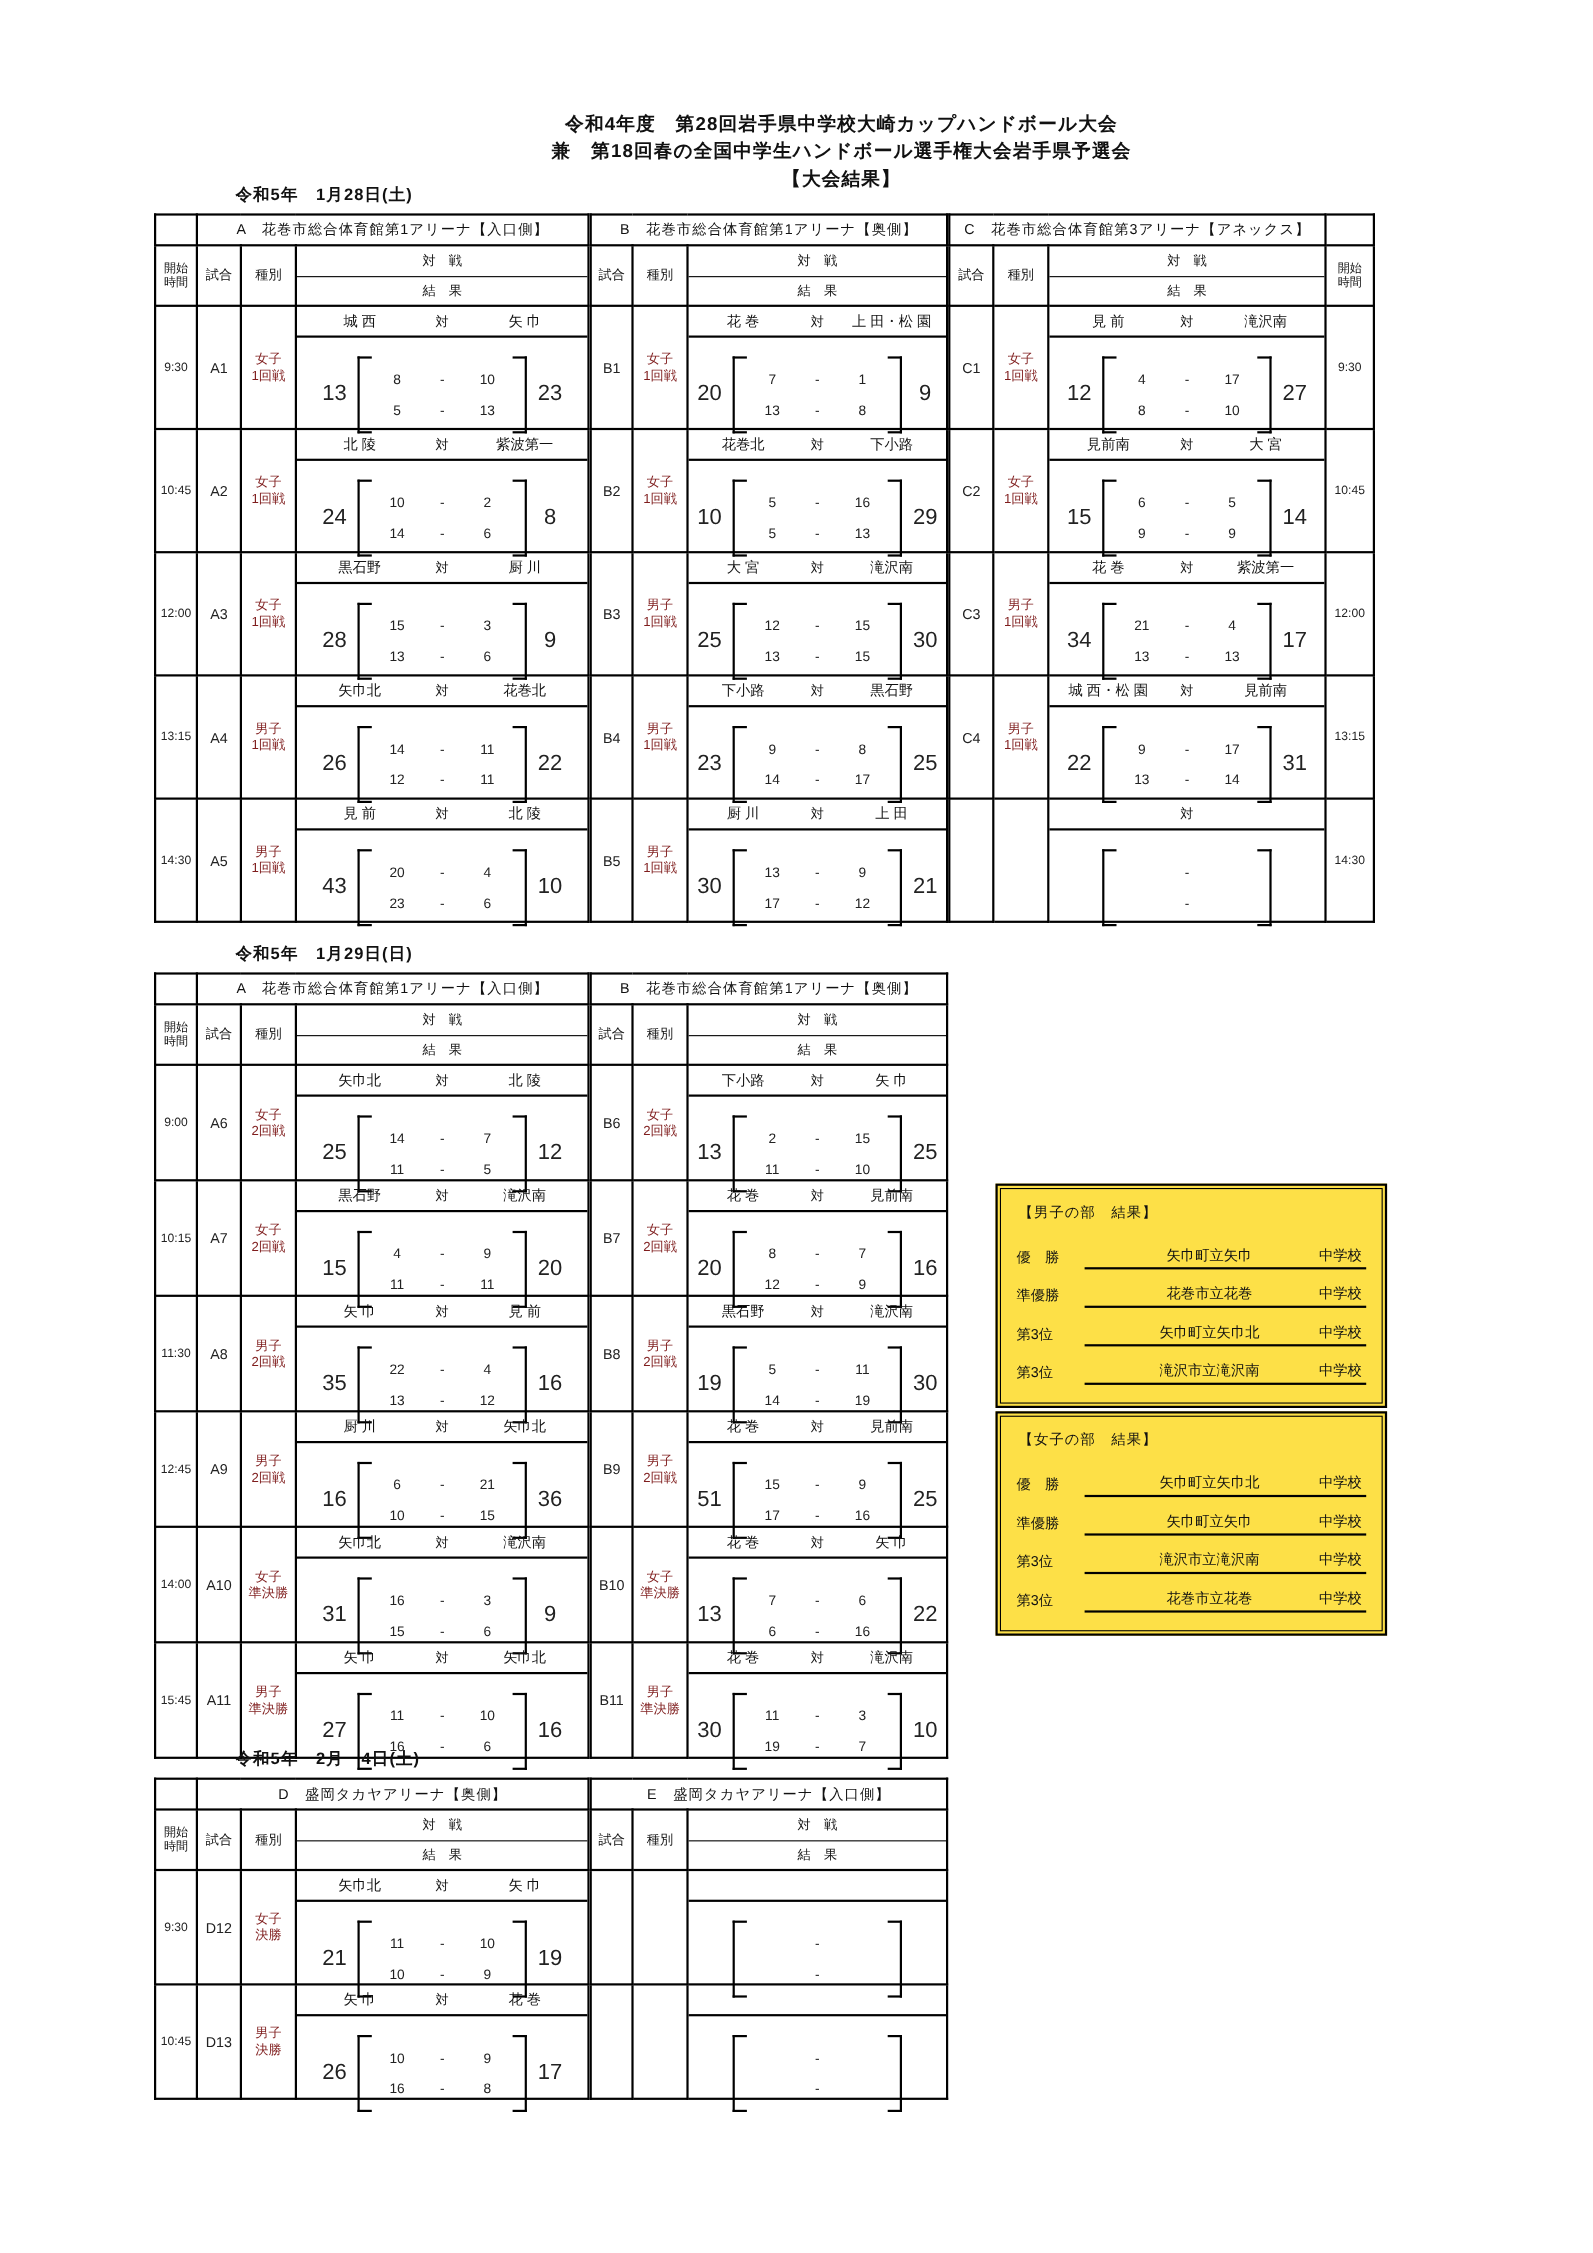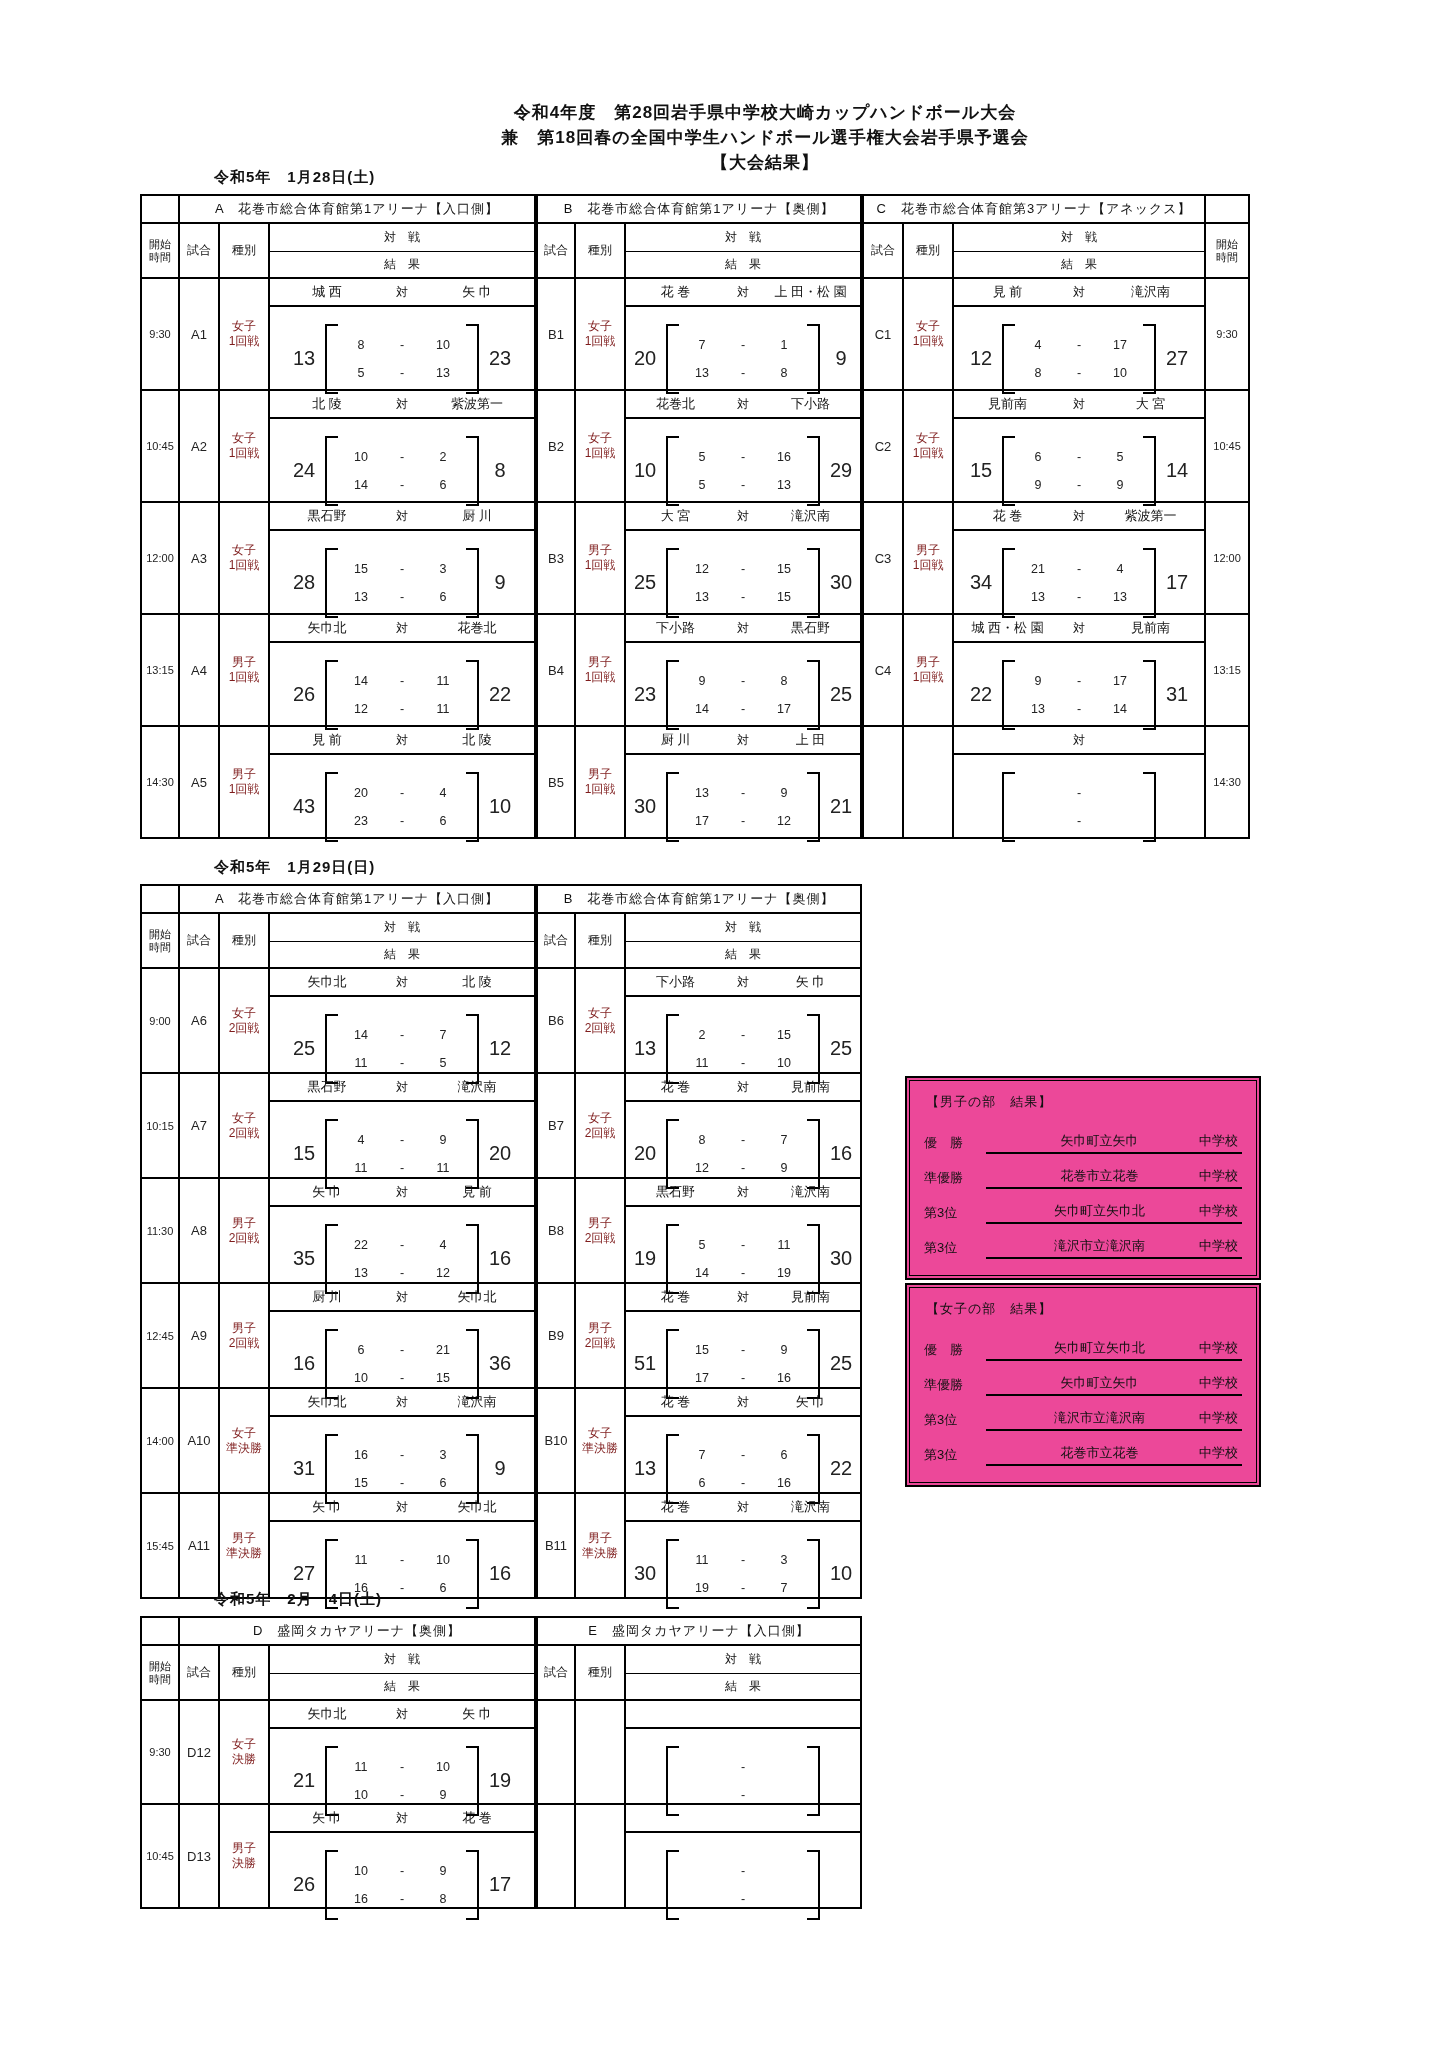--- a/index.html
+++ b/index.html
@@ -31,21 +31,21 @@
   .tai{width:36px;text-align:center;font-size:12px;}
   .score{flex:1;display:flex;align-items:center;justify-content:center;margin-top:17px;}
   .tot{width:36px;text-align:center;font-size:20px;color:#222;}
   .brL{width:11px;height:66px;border-left:2px solid #000;border-top:2px solid #000;
         border-bottom:2px solid #000;margin:0 3px;}
   .brR{width:11px;height:66px;border-right:2px solid #000;border-top:2px solid #000;
         border-bottom:2px solid #000;margin:0 3px;}
   .halves{width:122px;display:flex;flex-direction:column;gap:14px;}
   .half{display:flex;justify-content:space-between;font-size:12.5px;color:#222;padding:0 4px;}
   .half .hn,.half .hd{width:32px;text-align:center;}
-  .rbox{position:absolute;width:356px;border:2px solid #000;padding:2px;background:#ec4899;box-sizing:border-box;}
+  .rbox{position:absolute;width:356px;border:2px solid #000;padding:2px;background:#fde047;box-sizing:border-box;}
   .rbox-inner{border:1px solid #000;padding:8px 14px 16px 14px;}
   .rbox-title{font-size:13px;margin:4px 0 8px 2px;letter-spacing:1px;}
   .rrow{display:flex;align-items:flex-end;height:35px;}
   .rrank{width:62px;font-size:13px;padding-bottom:2px;white-space:nowrap;}
   .rline{flex:1;border-bottom:2px solid #000;display:flex;align-items:flex-end;
         padding:0 4px 2px 14px;font-size:13px;}
   .rschool{flex:1;text-align:center;white-space:nowrap;}
   .rsuffix{white-space:nowrap;}
 </style>
 </head>

